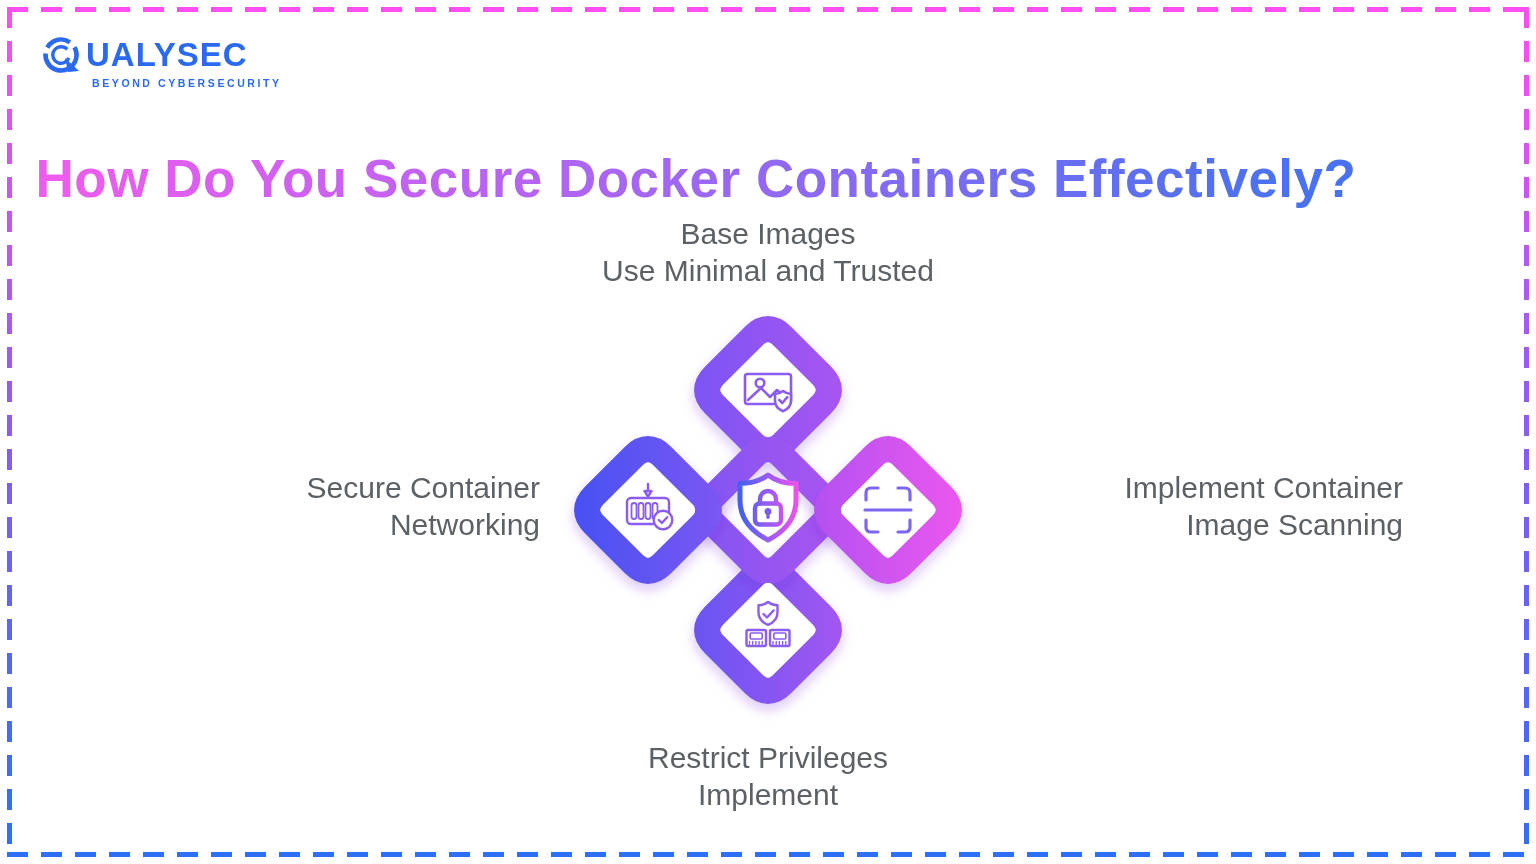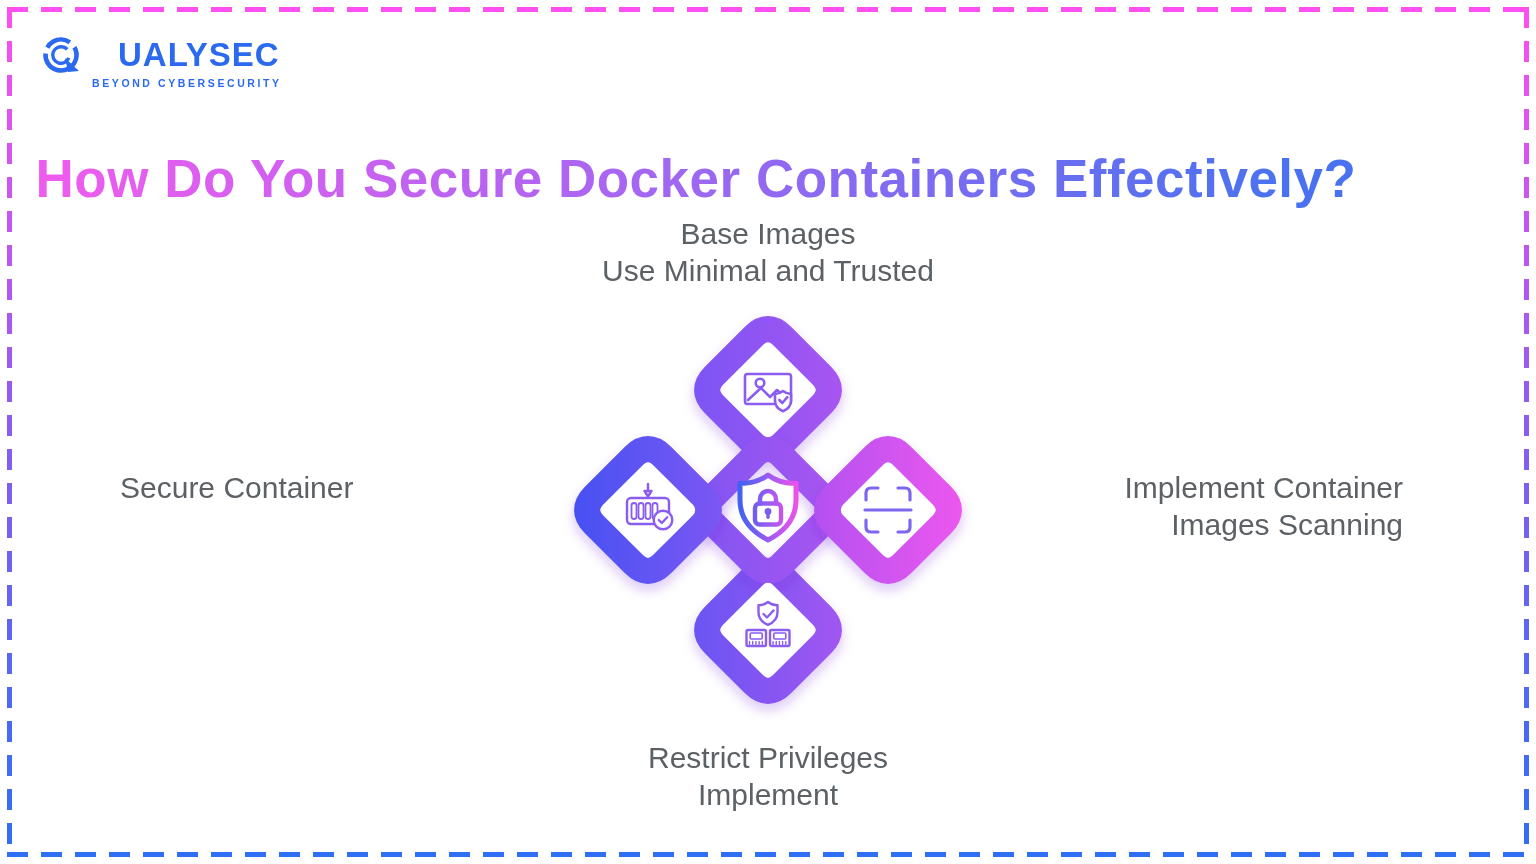--- a/index.html
+++ b/index.html
@@ -21,39 +21,39 @@
     -webkit-mask:repeating-linear-gradient(180deg,#000 0 21px,transparent 21px 34px);
     mask:repeating-linear-gradient(180deg,#000 0 21px,transparent 21px 34px);}
   .edge.right{right:0;top:0;bottom:0;width:5px;
     background:linear-gradient(180deg,#ff4ff0 0%,#8a5cf2 50%,#2e6ff5 100%);
     -webkit-mask:repeating-linear-gradient(180deg,#000 0 21px,transparent 21px 34px);
     mask:repeating-linear-gradient(180deg,#000 0 21px,transparent 21px 34px);}
 
   
   .logo{position:absolute;top:34px;left:40px;display:flex;flex-direction:column;}
   .logo-row{display:flex;align-items:center;gap:4px;}
-  .logo-word{font-size:33px;font-weight:700;color:#2b6af0;letter-spacing:1px;line-height:38px;margin-left:32px;}
+  .logo-word{font-size:33px;font-weight:700;color:#2b6af0;letter-spacing:1px;line-height:38px;}
   .logo-tagline{font-size:10.5px;font-weight:700;color:#2b6af0;letter-spacing:2.6px;margin-left:52px;margin-top:1px;text-align:right;}
 
   
   .title{
     position:absolute;top:112px;left:0;width:1392px;text-align:center;
     font-size:53px;font-weight:800;letter-spacing:0.5px;line-height:62px;
     background:linear-gradient(90deg,#ee5cee 4%,#a766f2 45%,#4a72f0 92%);
     -webkit-background-clip:text;background-clip:text;color:transparent;
   }
 
   
   .diagram-svg{position:absolute;left:543px;top:282px;width:450px;height:456px;}
 
   
   .node-label{position:absolute;color:#5c6166;font-size:30px;line-height:37px;font-weight:500;}
   .node-label span{display:block;}
   .label-top{top:215px;left:518px;width:500px;text-align:center;}
-  .label-left{top:469px;right:996px;width:420px;text-align:left;}
+  .label-left{top:469px;right:996px;width:420px;text-align:right;}
   .label-right{top:469px;left:983px;width:420px;text-align:right;}
   .label-bottom{top:739px;left:518px;width:500px;text-align:center;}
 </style>
 </head>
 <body>
 
 <div class="canvas">
 
   <div class="frame">
     <div class="edge top"></div>
@@ -169,23 +169,24 @@
       <rect x="-1.7" y="2.5" width="3.4" height="6.5" rx="1.7" fill="#7a5cf0"></rect>
     </g>
   </svg>
 
   <div class="node-label label-top">
     <span>Base Images</span>
     <span>Use Minimal and Trusted</span>
   </div>
   <div class="node-label label-left">
     <span>Secure Container</span>
+    <span>Networking</span>
   </div>
   <div class="node-label label-right">
     <span>Implement Container</span>
-    <span>Images Scanning</span>
+    <span>Image Scanning</span>
   </div>
   <div class="node-label label-bottom">
     <span>Restrict Privileges</span>
     <span>Implement</span>
   </div>
 
 </div>
 
 </body></html>

